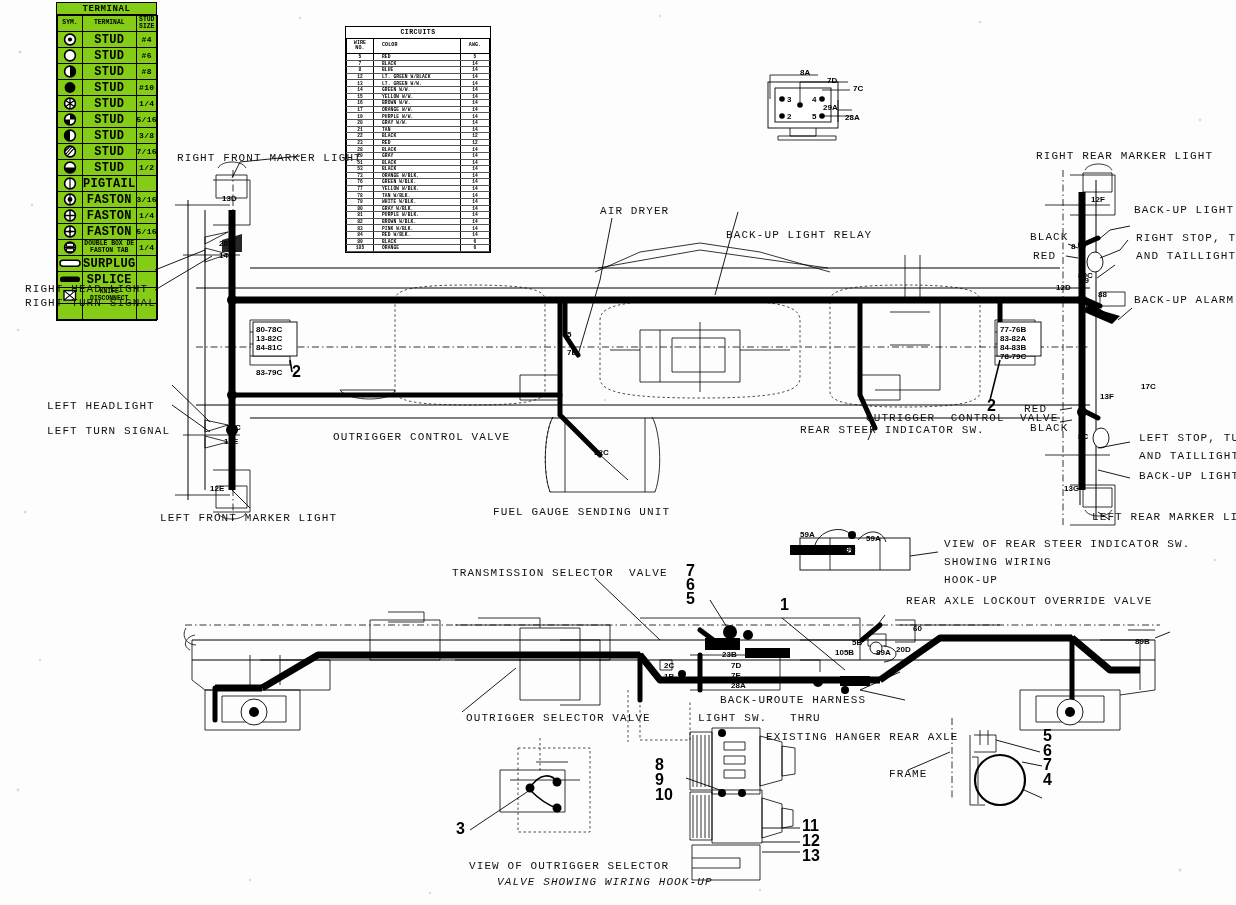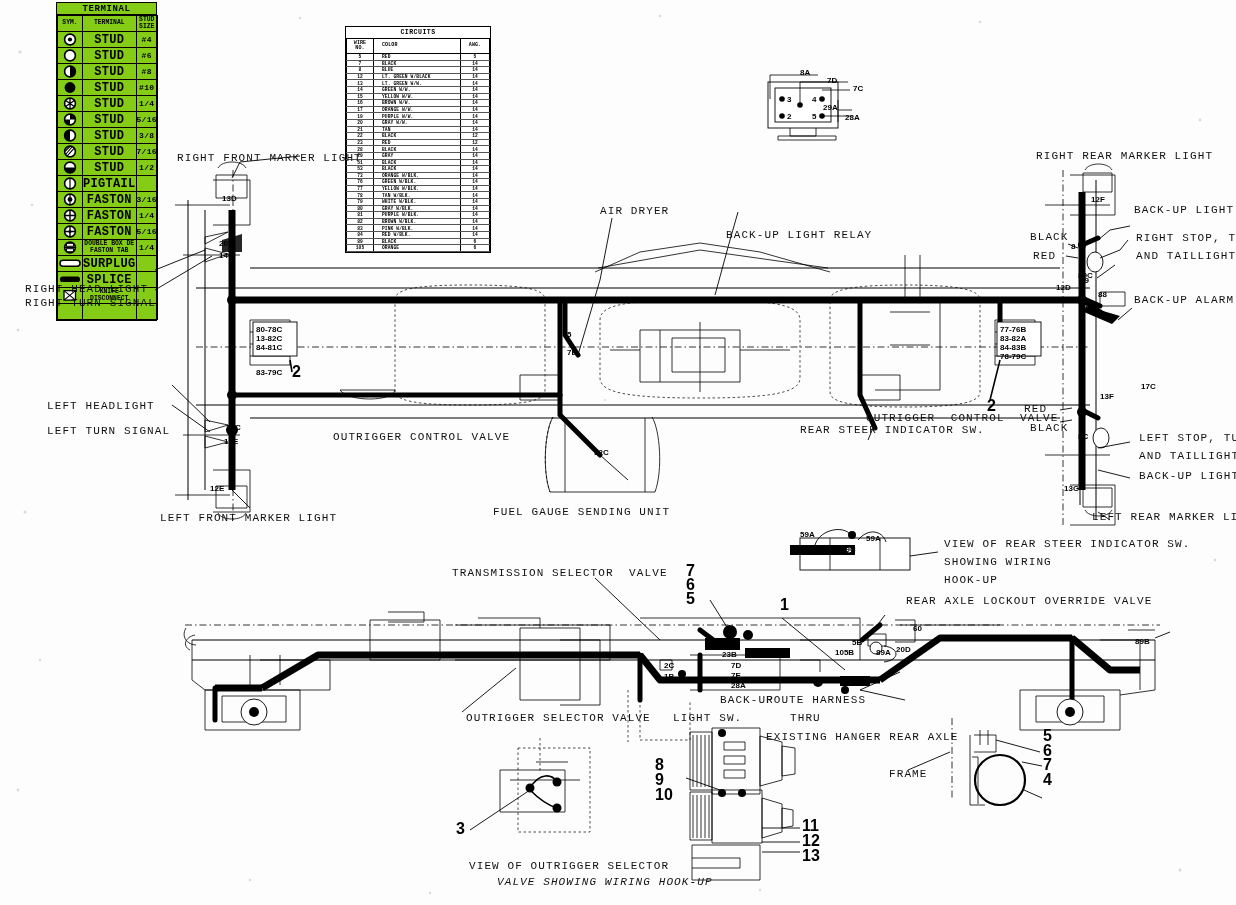--- a/index.html
+++ b/index.html
@@ -741,21 +741,21 @@
   <div class="lbl" style="left:1092px;top:511px;">LEFT REAR MARKER LIGHT</div>
 
   <div class="lbl" style="left:944px;top:538px;">VIEW OF REAR STEER INDICATOR SW.</div>
   <div class="lbl" style="left:944px;top:556px;">SHOWING WIRING</div>
   <div class="lbl" style="left:944px;top:574px;">HOOK-UP</div>
 
   <div class="lbl" style="left:452px;top:567px;">TRANSMISSION SELECTOR  VALVE</div>
   <div class="lbl" style="left:906px;top:595px;">REAR AXLE LOCKOUT OVERRIDE VALVE</div>
   <div class="lbl" style="left:466px;top:712px;">OUTRIGGER SELECTOR VALVE</div>
   <div class="lbl" style="left:720px;top:694px;">BACK-UP</div>
-  <div class="lbl" style="left:673px;top:712px;font-family:Liberation Mono, monospace;">LIGHT SW.</div>
+  <div class="lbl" style="left:698px;top:712px;font-family:Liberation Mono, monospace;">LIGHT SW.</div>
   <div class="lbl" style="left:766px;top:694px;">ROUTE HARNESS</div>
   <div class="lbl" style="left:790px;top:712px;">THRU</div>
   <div class="lbl" style="left:766px;top:731px;">EXISTING HANGER REAR AXLE</div>
   <div class="lbl" style="left:889px;top:768px;">FRAME</div>
   <div class="lbl" style="left:469px;top:860px;">VIEW OF OUTRIGGER SELECTOR</div>
   <div class="lbl" style="left:497px;top:876px;font-style:italic;">VALVE SHOWING WIRING HOOK-UP</div>
 
   <div class="callout" style="left:292px;top:364px;">2</div>
   <div class="callout" style="left:987px;top:398px;">2</div>
   <div class="callout" style="left:686px;top:563px;">7</div>

